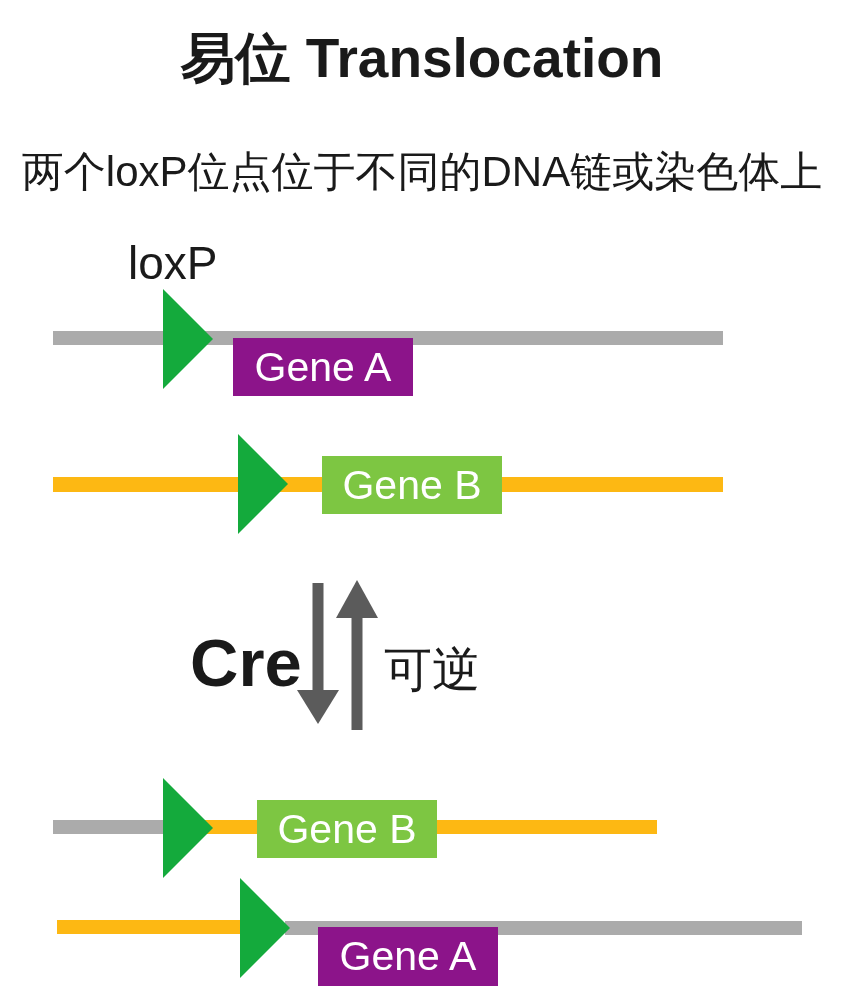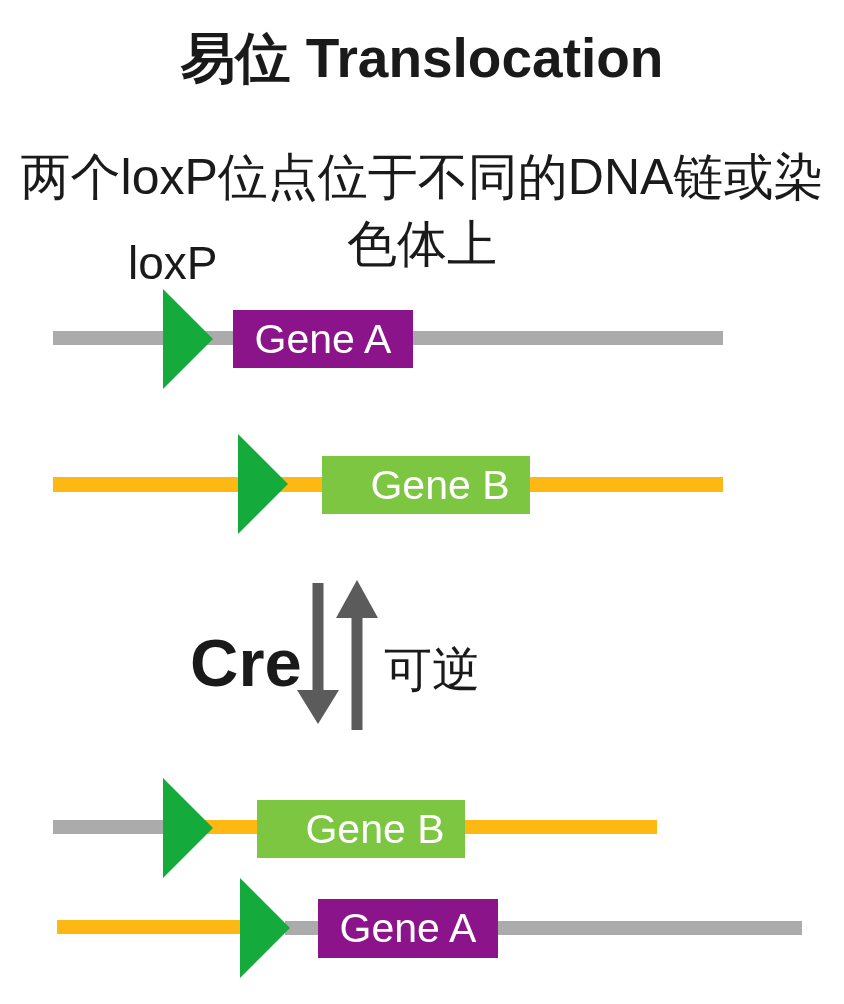--- a/index.html
+++ b/index.html
@@ -14,21 +14,21 @@
   .title{
     position:absolute;top:22px;left:0;right:0;
     text-align:center;
     font-size:55px;font-weight:700;
     letter-spacing:0px;
     color:var(--text-black);
   }
   .subtitle{
     position:absolute;top:144px;left:0;right:0;
     text-align:center;
-    font-size:50px;font-weight:400;
+    font-size:42px;font-weight:400;
     color:var(--text-black);
   }
   .loxp-label{
     position:absolute;left:128px;top:236px;
     font-size:46px;font-weight:400;
     color:var(--text-black);
   }
   .strand{
     position:absolute;height:14px;
   }
@@ -39,22 +39,22 @@
     border-top:50px solid transparent;
     border-bottom:50px solid transparent;
     border-left:50px solid var(--loxp-green);
   }
   .genebox{
     position:absolute;width:180px;height:58px;
     display:flex;align-items:center;justify-content:center;
     color:#fff;font-size:41px;font-weight:400;
     white-space:nowrap;
   }
-  .genebox.purple{background:var(--gene-a-purple);}
-  .genebox.green{background:var(--gene-b-green);padding-left:28px;}
+  .genebox.purple{background:var(--gene-a-purple);margin-top:28px;}
+  .genebox.green{background:var(--gene-b-green);}
   .cre-label{
     position:absolute;left:190px;top:624px;
     font-size:67px;font-weight:700;
     color:var(--text-black);
   }
   .reversible-label{
     position:absolute;left:384px;top:638px;
     font-size:48px;font-weight:400;
     color:var(--text-black);
   }

